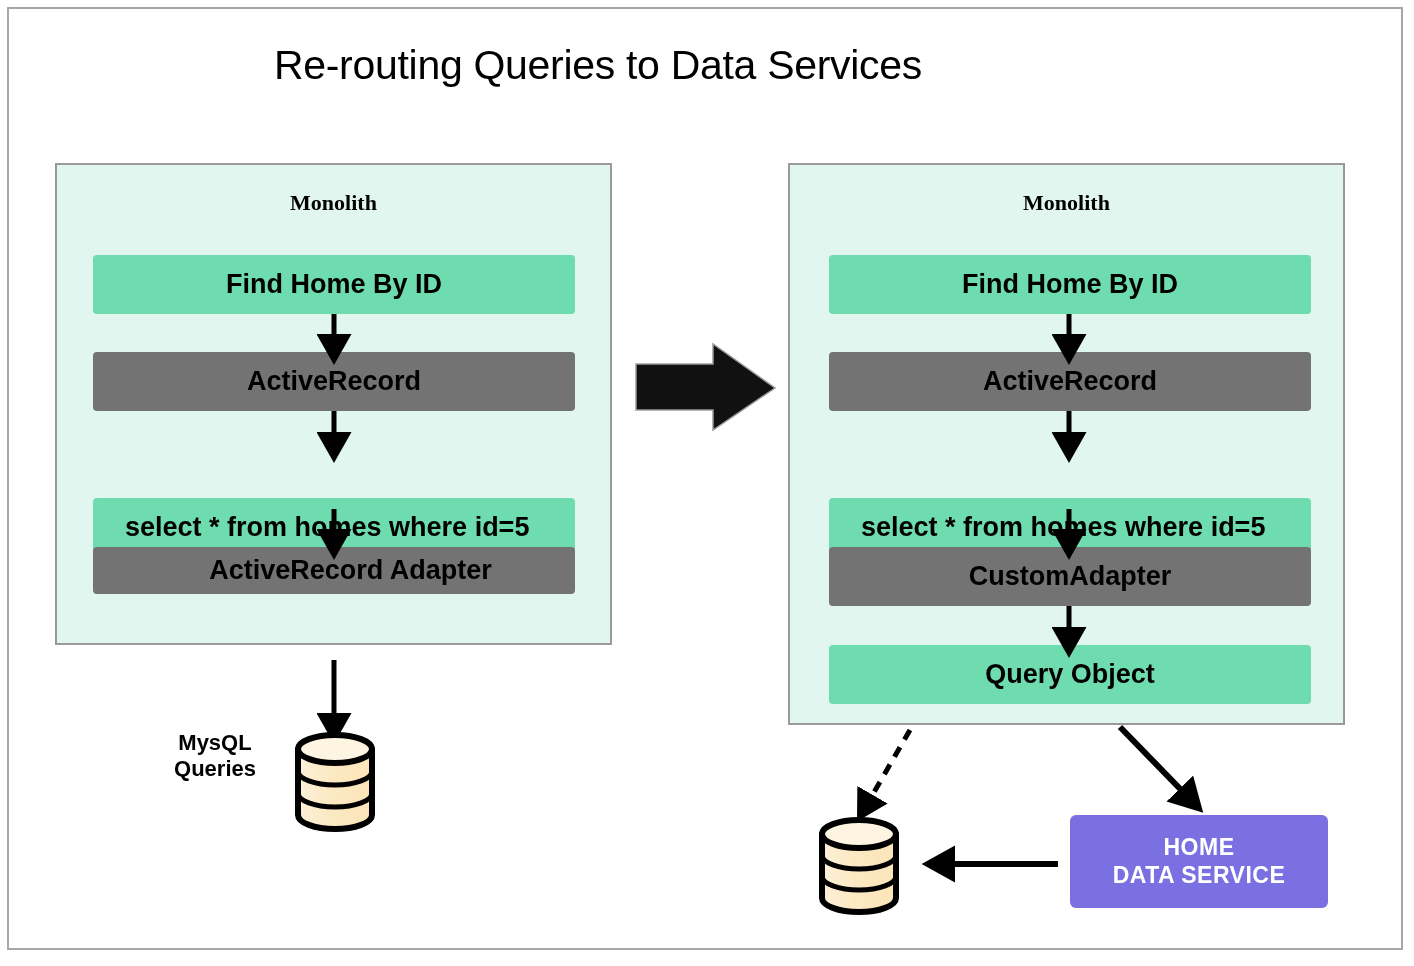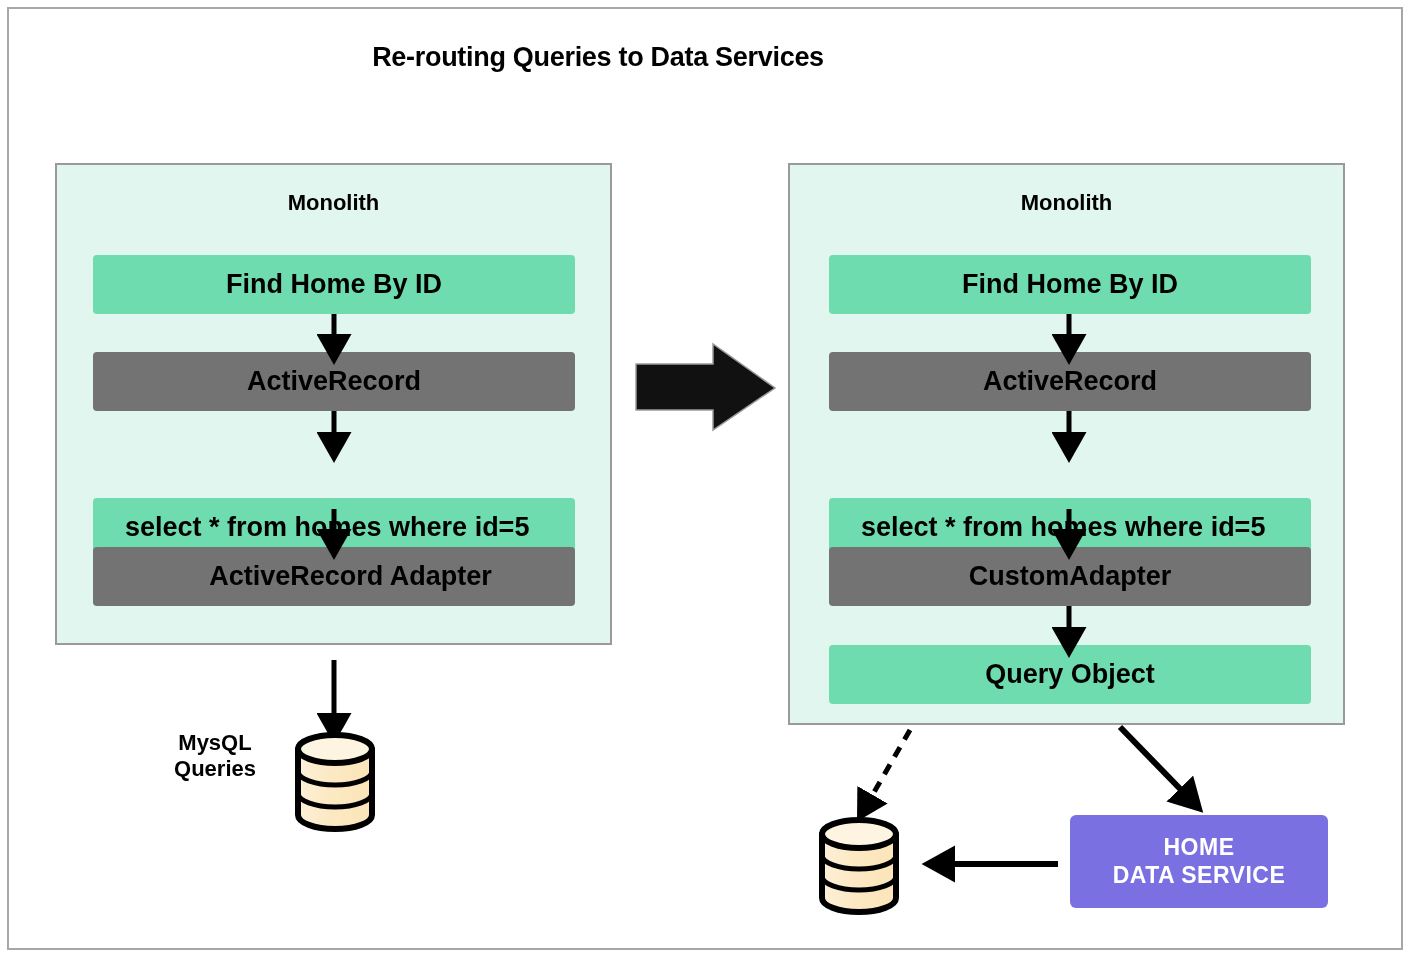--- a/index.html
+++ b/index.html
@@ -28,42 +28,43 @@
     border: 2px solid #a7a7a7;
     background: #ffffff;
     box-sizing: border-box;
   }
   .diagram-title {
     position: absolute;
     left: 0;
     top: 42px;
     width: 1196px;
     text-align: center;
-    font-size: 27px;
-    font-weight: bold;
+    font-size: 41px;
+    font-weight: normal;
     color: #000000;
     letter-spacing: -0.3px;
     font-family: "Liberation Sans", sans-serif;
     white-space: nowrap;
   }
   
   .panel {
     position: absolute;
     background: #e0f6ee;
     border: 2px solid #9a9a9a;
     box-sizing: border-box;
   }
   .panel-title {
     position: absolute;
     left: 0;
     width: 100%;
     text-align: center;
     font-size: 22px;
     font-weight: bold;
     color: #000000;
+    font-family: Liberation Serif, serif;
   }
   .box {
     position: absolute;
     box-sizing: border-box;
     border-radius: 4px;
     display: flex;
     align-items: center;
     justify-content: center;
     font-size: 27px;
     font-weight: bold;
@@ -113,21 +114,21 @@
   <div class="panel" style="left:55px; top:163px; width:557px; height:482px;">
   </div>
   <div class="panel-title" style="left:55px; top:190px; width:557px;">Monolith</div>
 
   <div class="box green" style="left:93px; top:255px; width:482px; height:59px;">Find Home By ID</div>
 
   <div class="box orange" style="left:93px; top:352px; width:482px; height:59px;">ActiveRecord</div>
 
   <div class="box green sql" style="left:93px; top:450px; width:482px; height:59px;">select * from homes where id=5</div>
 
-  <div class="box orange" style="left:93px; top:547px; width:482px; height:59px;padding-left:33px;">ActiveRecord Adapter</div>
+  <div class="box orange" style="left:93px; top:547px; width:482px; height:47px;padding-left:33px;">ActiveRecord Adapter</div>
 
   <div class="label-text" style="left:150px; top:730px; width:130px;">
     <span>MysQL</span><br>
     <span>Queries</span>
   </div>
 
   <div class="panel" style="left:788px; top:163px; width:557px; height:562px;">
   </div>
   <div class="panel-title" style="left:788px; top:190px; width:557px;">Monolith</div>
 

